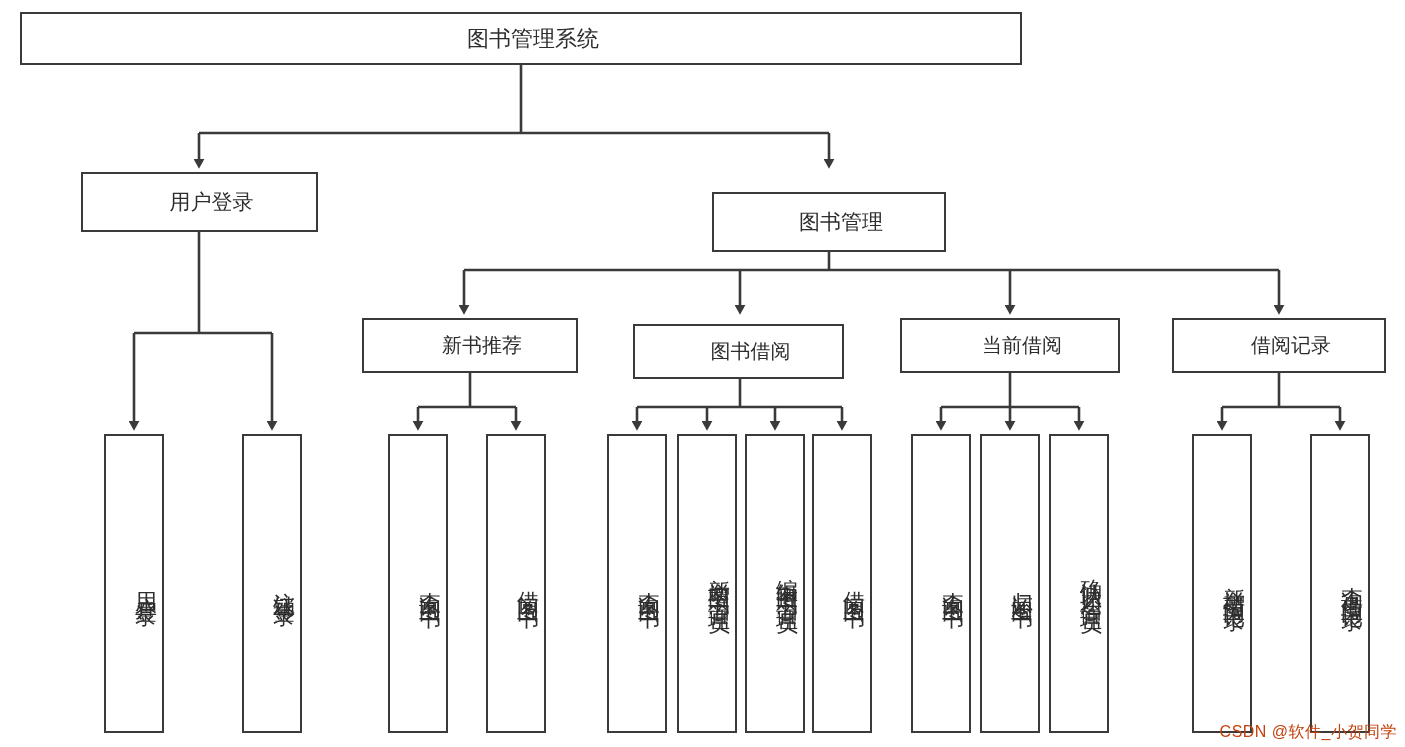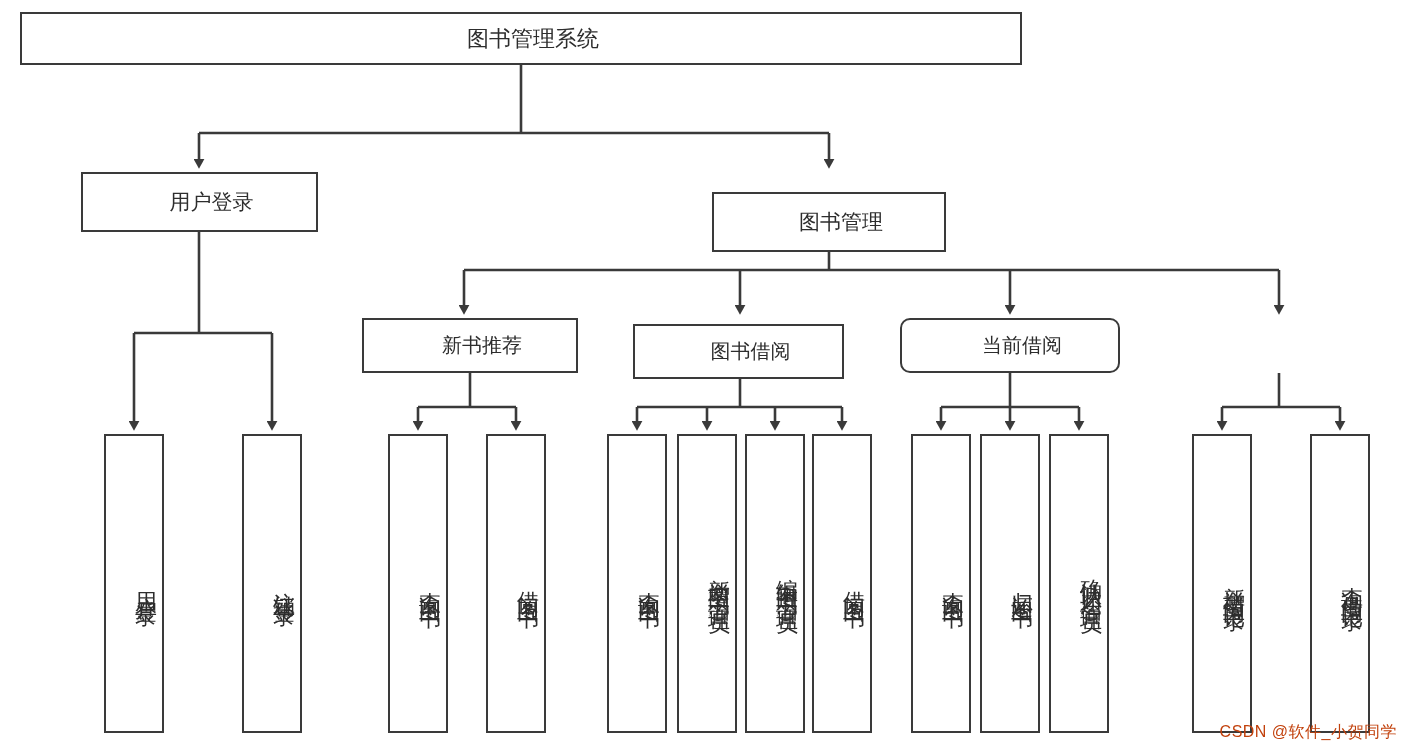--- a/index.html
+++ b/index.html
@@ -97,22 +97,25 @@
   <div class="node lvl2" style="left:712px;top:172px;width:234px;height:60px;margin-top:20px;">
     <span class="cap">图书管理</span>
   </div>
 
   <div class="node lvl3" style="left:362px;top:318px;width:216px;height:55px;">
     <span class="cap">新书推荐</span>
   </div>
   <div class="node lvl3" style="left:633px;top:324px;width:211px;height:55px;">
     <span class="cap">图书借阅</span>
   </div>
-  <div class="node lvl3" style="left:900px;top:318px;width:220px;height:55px;border-radius:10px;">
+  <div class="node lvl3" style="left:900px;top:318px;width:220px;height:55px;">
     <span class="cap">当前借阅</span>
+  </div>
+  <div class="node lvl3" style="left:1172px;top:318px;width:214px;height:55px;">
+    <span class="cap">借阅记录</span>
   </div>
 
   <div class="node leaf" style="left:104px;top:434px;width:60px;height:299px;">
     <span class="cap">用户登录</span>
   </div>
   <div class="node leaf" style="left:242px;top:434px;width:60px;height:299px;">
     <span class="cap">注销登录</span>
   </div>
 
   <div class="node leaf" style="left:388px;top:434px;width:60px;height:299px;">

